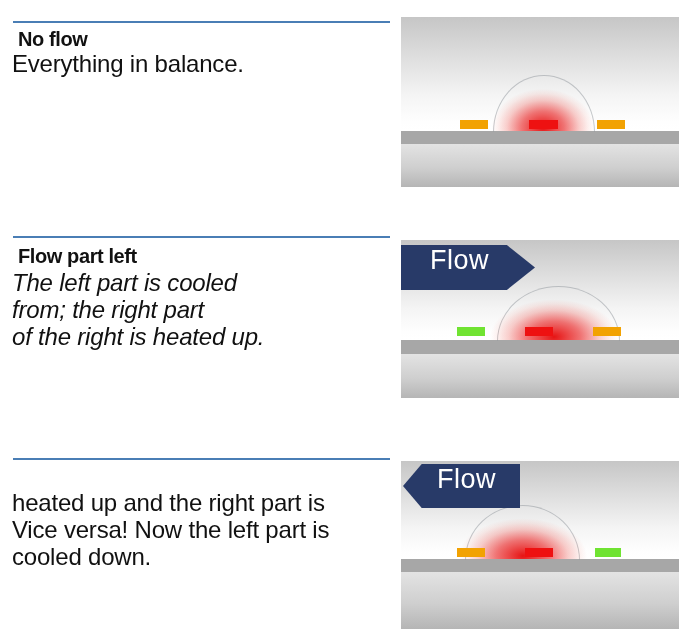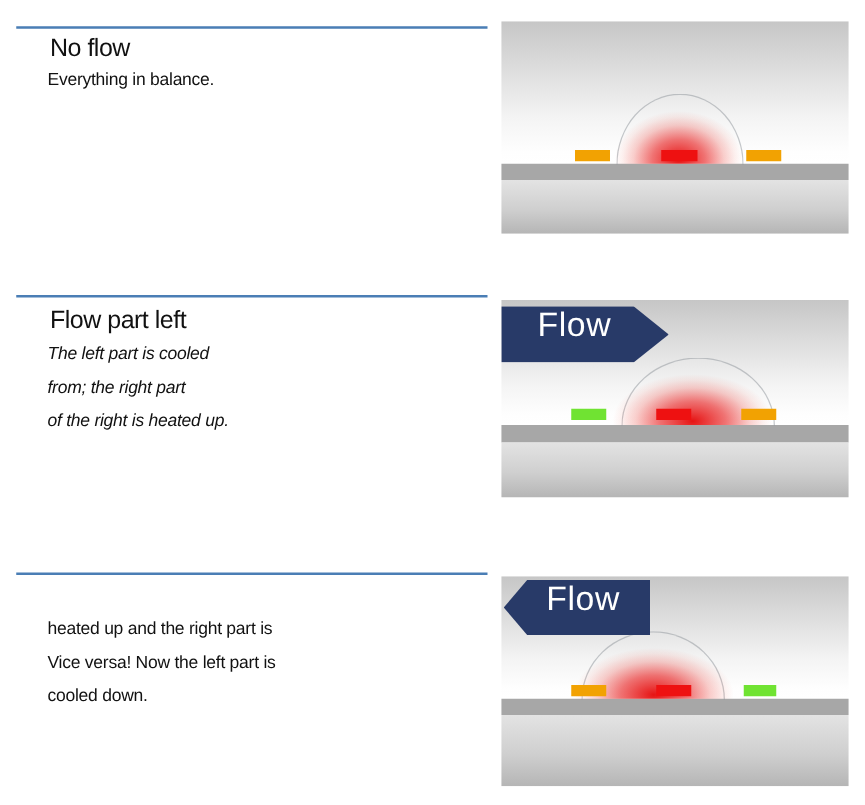--- a/index.html
+++ b/index.html
@@ -13,27 +13,27 @@
     width:692px; height:644px;
     background:#ffffff;
     overflow:hidden;
   }
 
   
   .rule {
     position:absolute; left:13px; width:377px; height:2px;
   }
   .sec-heading {
-    position:absolute; left:40px;
-    font-size:20px; font-weight:400; letter-spacing:-0.4px;
+    position:absolute; left:18px;
+    font-size:20px; font-weight:700; letter-spacing:-0.4px;
     line-height:24px; white-space:nowrap;
   }
   .sec-body {
-    position:absolute; left:38px;
-    font-size:14px; line-height:27px; letter-spacing:-0.2px;
+    position:absolute; left:12px;
+    font-size:24px; line-height:27px; letter-spacing:-0.2px;
   }
   .sec-body div { white-space:nowrap; }
 
   
   .panel {
     position:absolute; left:401px; width:278px; overflow:hidden;
   }
   .air {
     position:absolute; left:0; right:0; top:0;
     background:linear-gradient(180deg,#c6c6c6 0%,#dedede 35%,#f4f4f4 68%,#fefefe 92%,#ffffff 100%);

